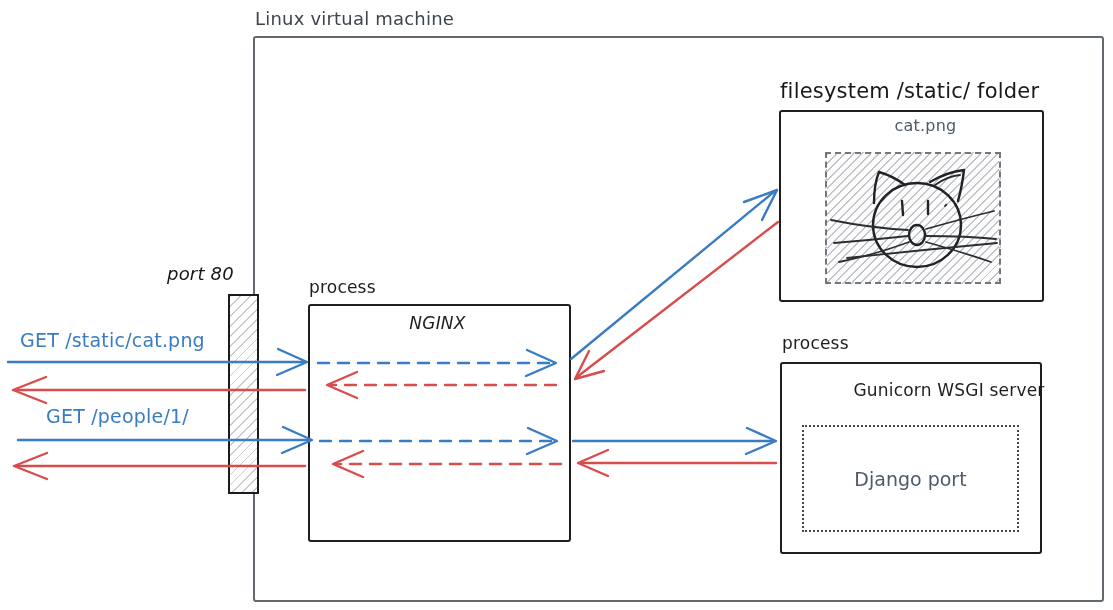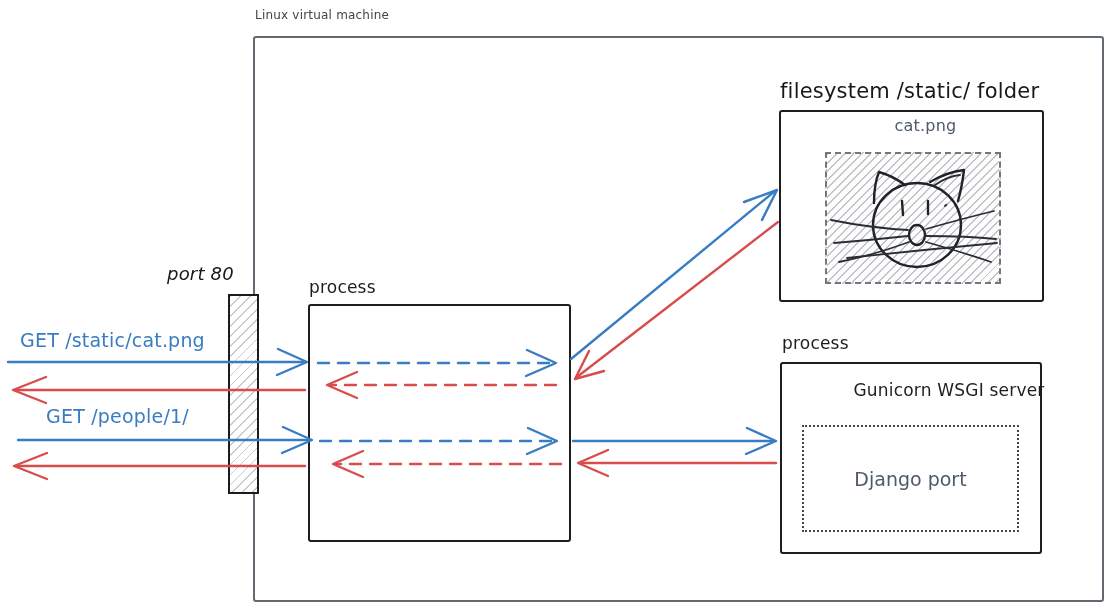--- a/index.html
+++ b/index.html
@@ -22,21 +22,21 @@
   .hatch{
     background-color:#fdfdfd;
     background-image:repeating-linear-gradient(135deg,rgba(120,126,134,0.45) 0 1.4px,transparent 1.4px 6px);
   }
   .cat-hatch{position:absolute;left:825px;top:152px;width:172px;height:128px;border:2px dashed #71777e;}
   .port-rect{position:absolute;left:228px;top:294px;width:27px;height:196px;border:2px solid #1a1c1f;
     background-color:#ffffff;
     background-image:repeating-linear-gradient(135deg,rgba(120,126,134,0.40) 0 1.2px,transparent 1.2px 7px);}
 
   .lbl{position:absolute;white-space:nowrap;letter-spacing:.2px;}
-  .vm-label{left:255px;top:8px;font-size:12px;color:#3f454e;}
+  .vm-label{left:255px;top:8px;font-size:18px;color:#3f454e;}
   .fs-title{left:780px;top:79px;font-size:21px;color:#16181b;}
   .cat-name{left:779px;top:116px;width:261px;text-align:center;font-size:16px;color:var(--muted-text);margin-left:16px;}
   .port-label{left:167px;top:263px;font-size:18px;color:#16181b;font-style:italic;}
   .proc-nginx{left:309px;top:277px;font-size:17px;}
   .nginx-name{left:308px;top:313px;width:259px;text-align:center;font-size:17px;font-style:italic;font-weight:500;}
   .proc-gun{left:782px;top:333px;font-size:17px;}
   .gun-name{left:820px;top:380px;width:258px;text-align:center;font-size:17px;}
   .django-box{position:absolute;left:802px;top:425px;width:213px;height:103px;border:2px dotted #40464e;
     display:flex;align-items:center;justify-content:center;background:#ffffff;}
   .django-label{font-size:19px;color:var(--muted-text);}
@@ -89,20 +89,21 @@
       <path class="cat-thin" d="M20 104 Q 95 96 170 89"></path>
       <path class="cat-thin" d="M118 52 L120 50" stroke-dasharray="2 4"></path>
     </svg>
   </div>
 
   <div class="lbl port-label">port 80</div>
   <div class="port-rect"></div>
 
   <div class="lbl proc-nginx">process</div>
   <div class="box nginx-box"></div>
+  <div class="lbl nginx-name">NGINX</div>
 
   <div class="lbl proc-gun">process</div>
   <div class="box gun-box"></div>
   <div class="lbl gun-name">Gunicorn WSGI server</div>
   <div class="django-box">
     <span class="django-label">Django port</span>
   </div>
 
   <div class="lbl req-label req1">GET /static/cat.png</div>
   <div class="lbl req-label req2">GET /people/1/</div>

